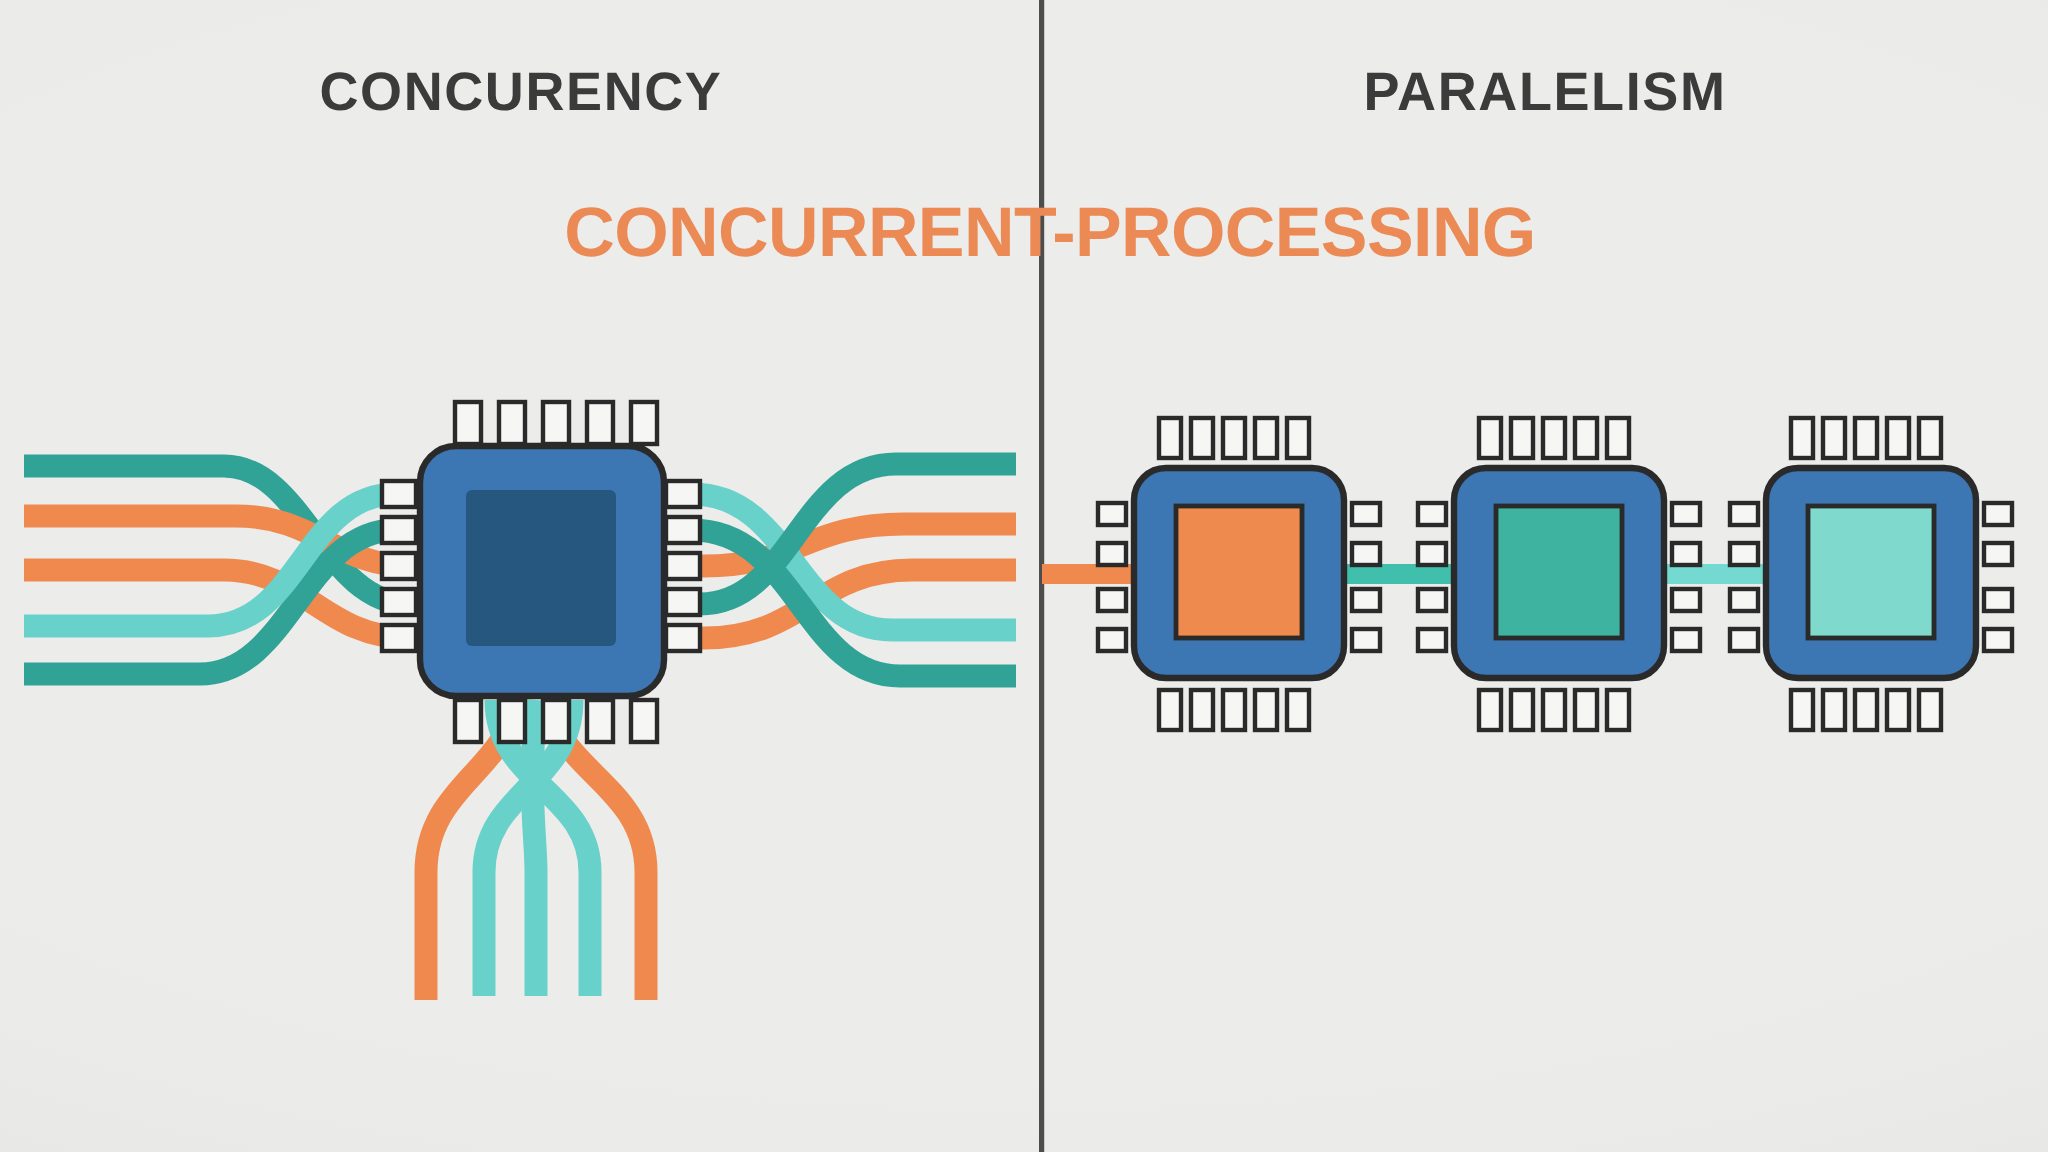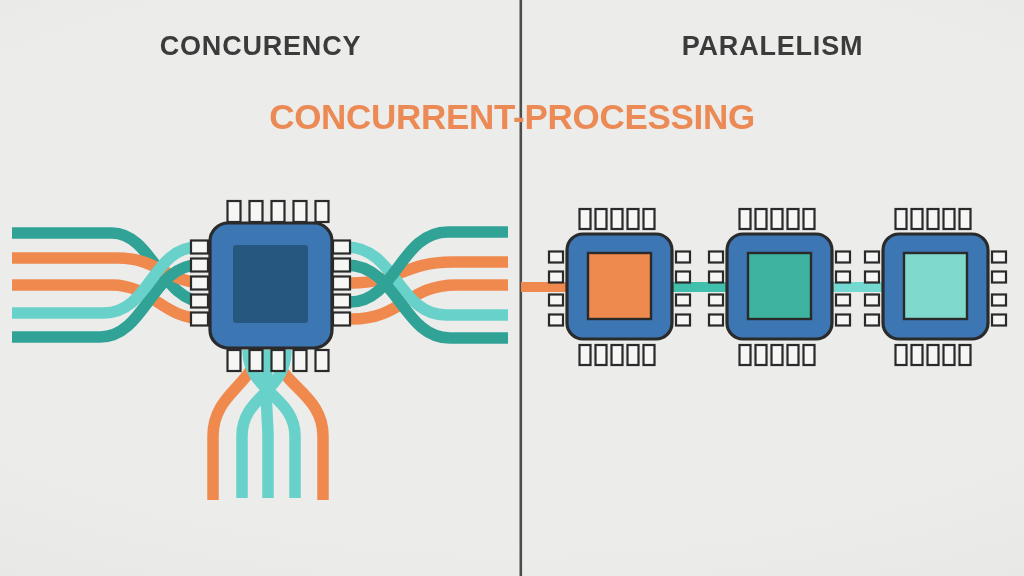--- a/index.html
+++ b/index.html
@@ -12,21 +12,21 @@
   }
   .diagram-svg{position:absolute;left:0;top:0;}
   .panel-title{
     position:absolute;top:31px;
     font-size:27px;font-weight:700;letter-spacing:.8px;
     text-align:center;white-space:nowrap;
   }
   .panel-title.left{left:0;width:521px;}
   .panel-title.right{left:521px;width:503px;}
   .overlay-title{
-    position:absolute;top:97px;left:512px;transform:translateX(-50%);
+    position:absolute;top:97px;left:525px;transform:translateX(-50%);
     font-size:35px;font-weight:700;letter-spacing:-.3px;white-space:nowrap;
   }
   .watermark{
     position:absolute;left:17px;top:531px;
     font-size:36px;font-weight:300;letter-spacing:.5px;white-space:nowrap;
   }
 </style>
 </head>
 <body>
 

